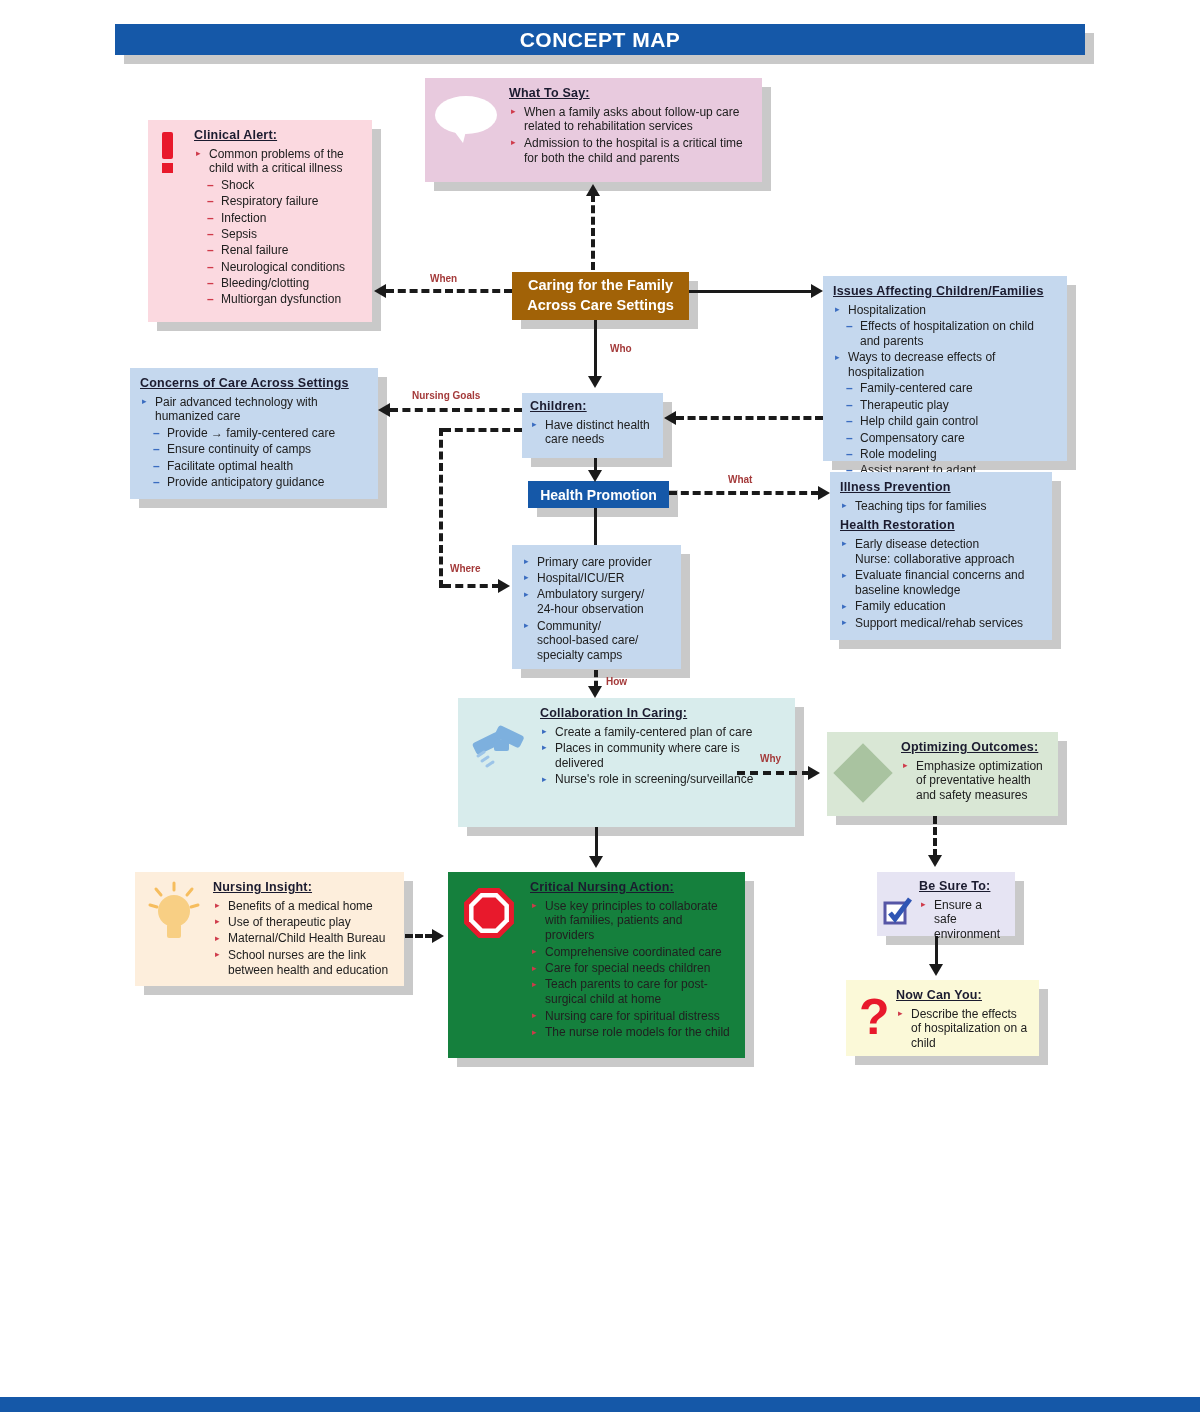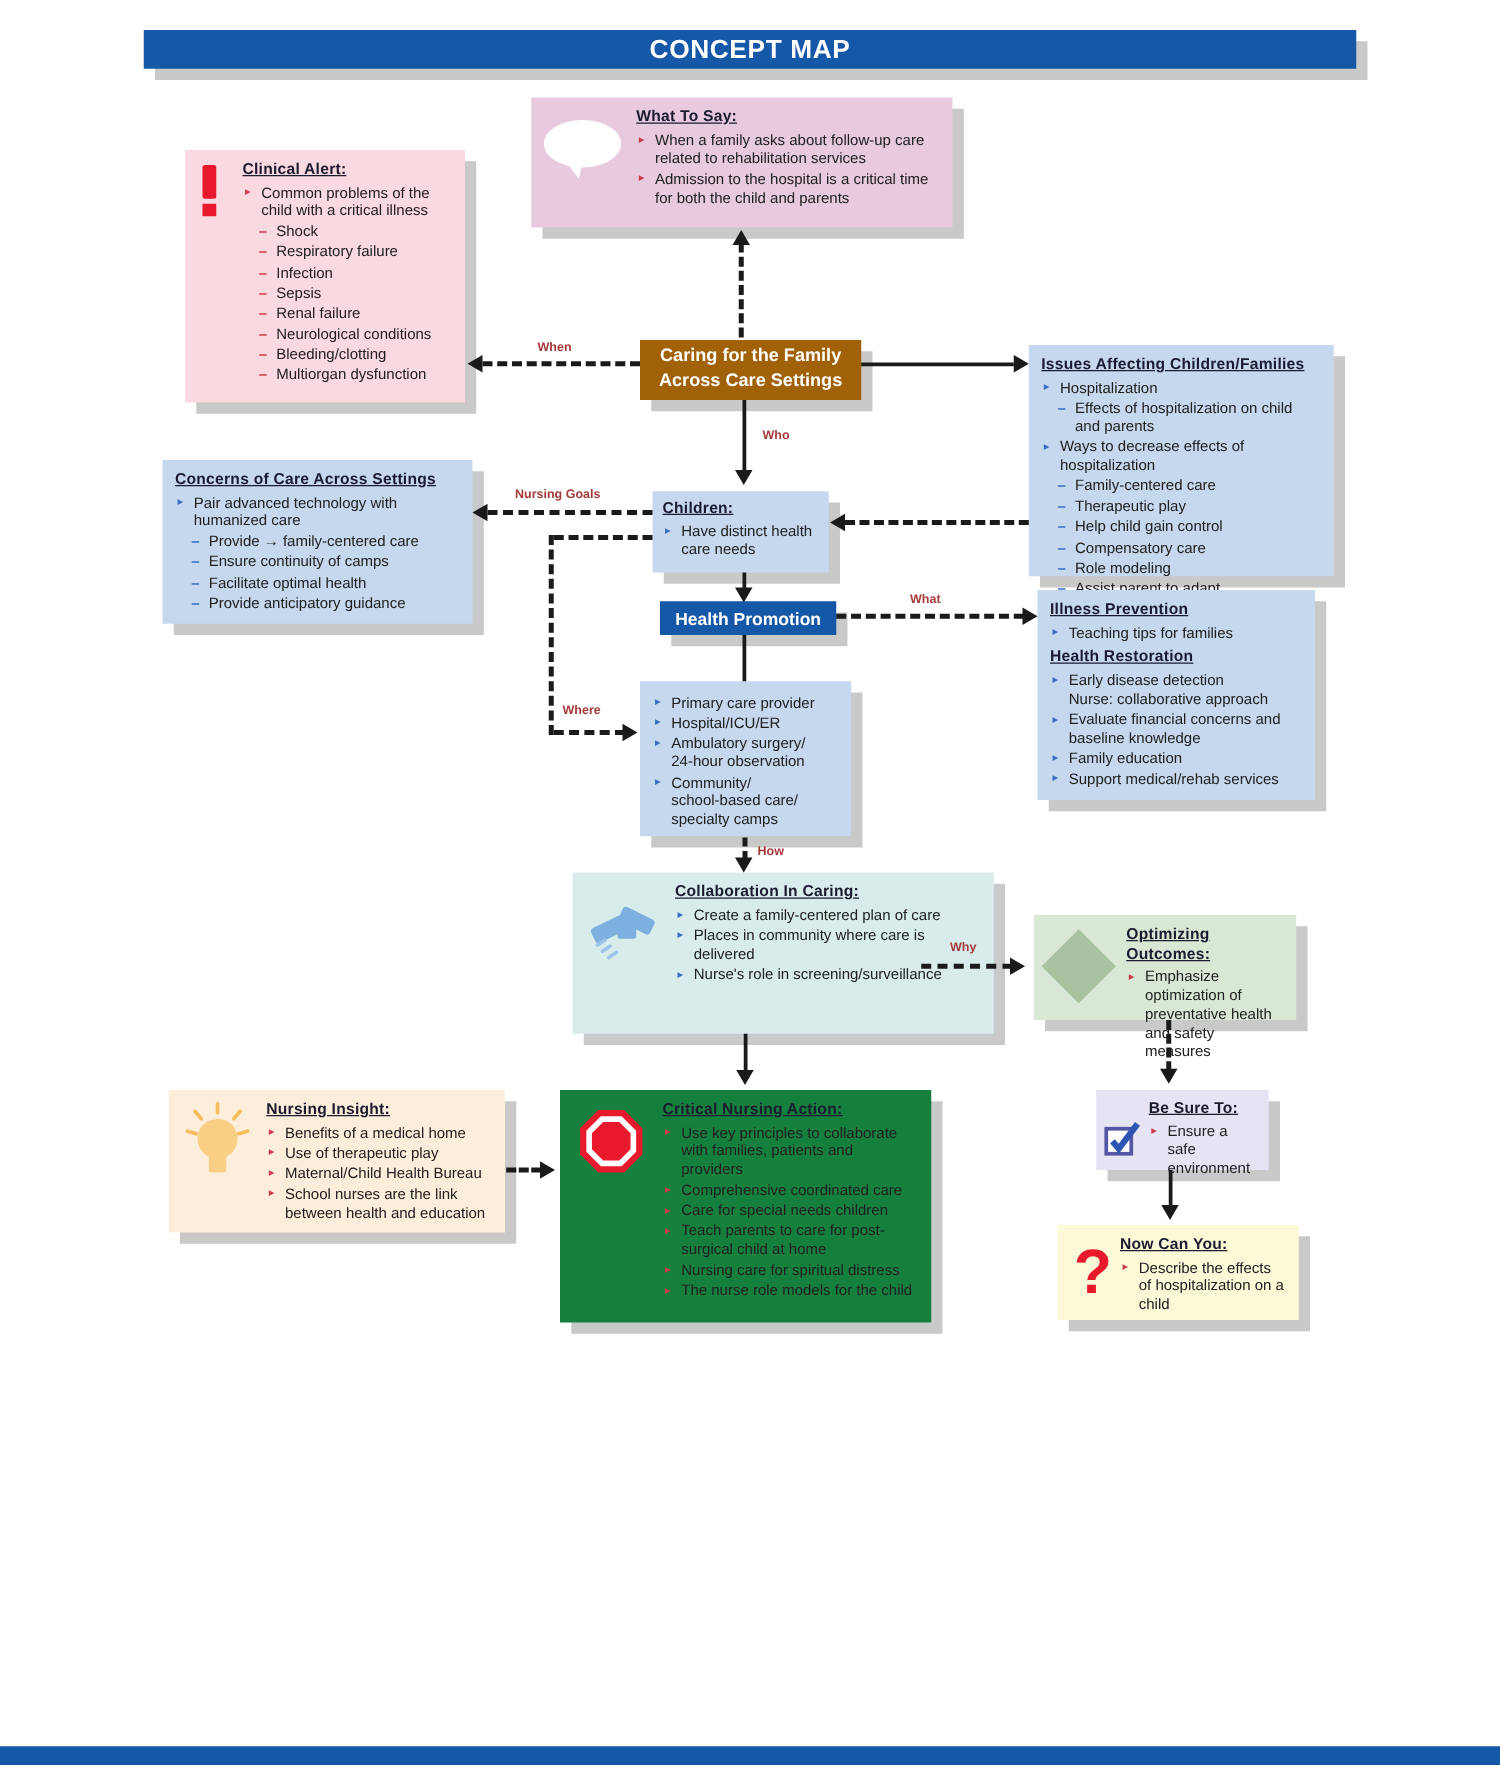--- a/index.html
+++ b/index.html
@@ -160,21 +160,21 @@
           <line x1="17" y1="46" x2="23" y2="42"></line>
         </g>
       </svg>
     </div>
     <div class="hd">Collaboration In Caring:</div>
     <div class="li1"><span>Create a family-centered plan of care</span></div>
     <div class="li1"><span>Places in community where care is delivered</span></div>
     <div class="li1"><span>Nurse's role in screening/surveillance</span></div>
   </div>
 
-  <div class="box green" style="left:827px;top:732px;width:210px;height:84px;padding-left:74px;">
+  <div class="box green" style="left:827px;top:732px;width:231px;height:84px;padding-left:74px;">
     <div class="icon diamond" style="left:15px;top:20px;"></div>
     <div class="hd">Optimizing Outcomes:</div>
     <div class="li1"><span>Emphasize optimization of preventative health and safety measures</span></div>
   </div>
 
   <div class="box cream" style="left:135px;top:872px;width:269px;height:114px;padding-left:78px;">
     <div class="icon" style="left:8px;top:8px;">
       <svg width="62" height="66" viewBox="0 0 62 66">
         <g stroke="#f6bd5e" stroke-width="3" stroke-linecap="round">
           <line x1="31" y1="3" x2="31" y2="10"></line>

